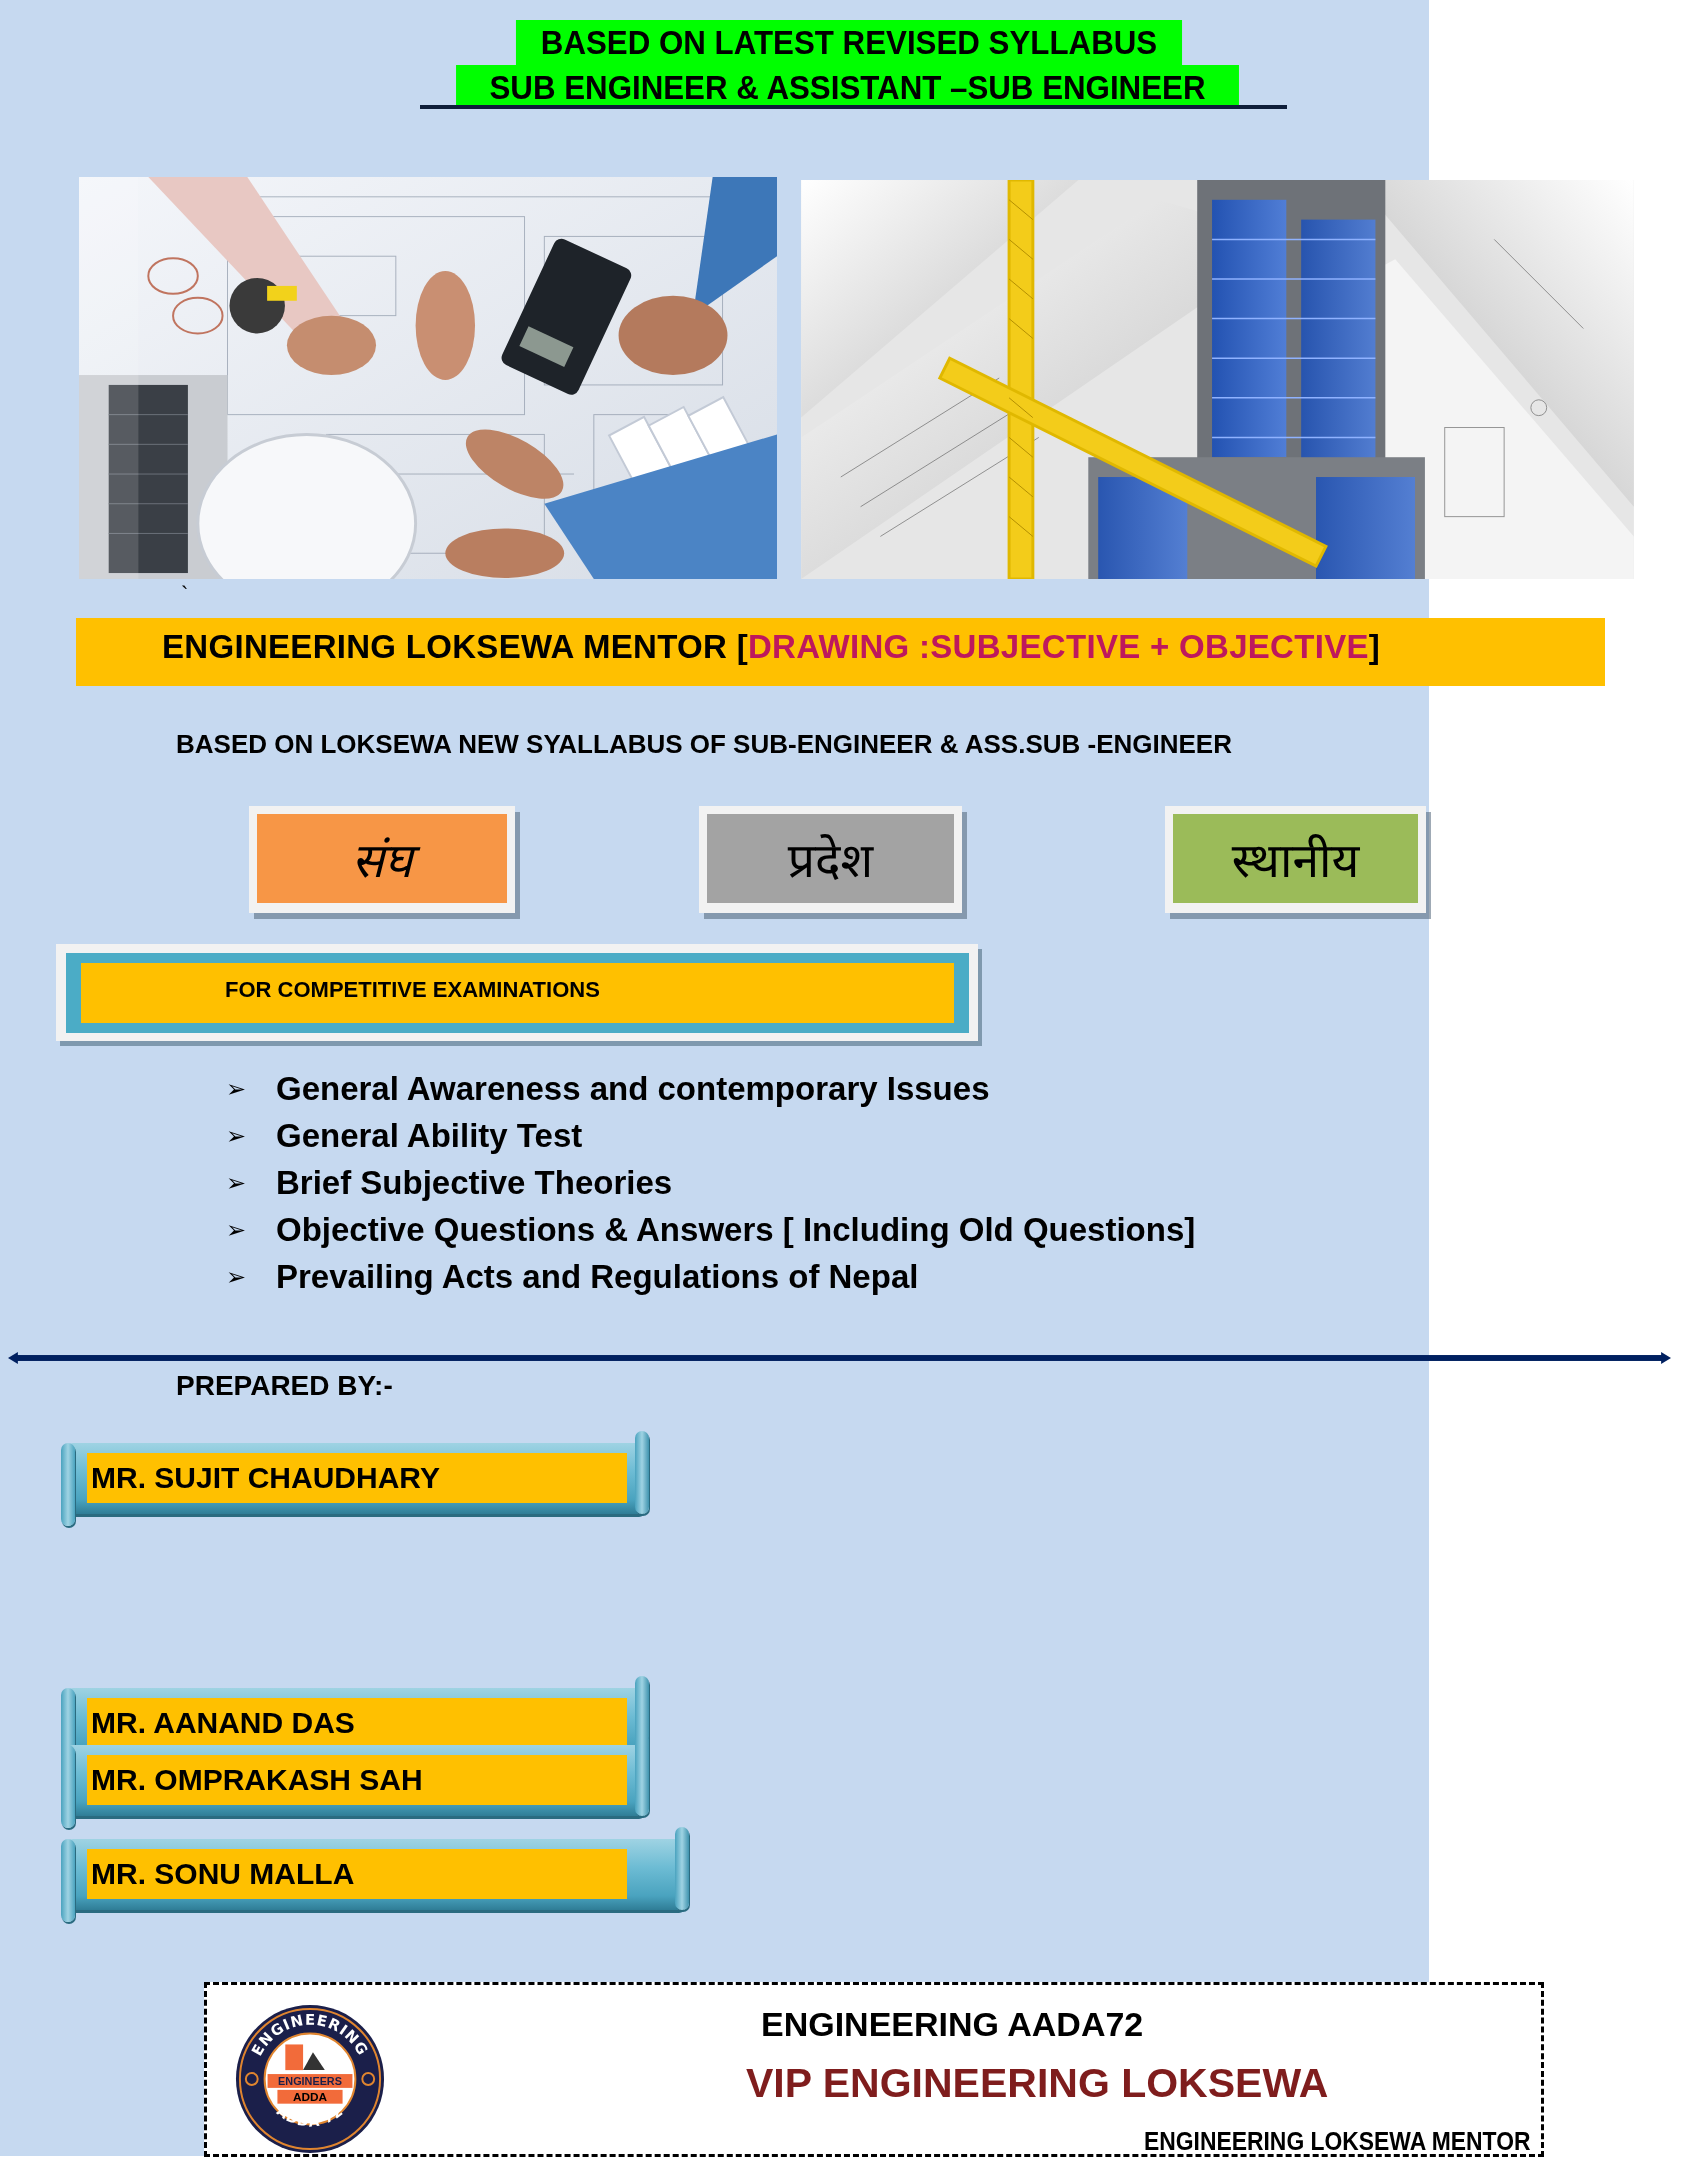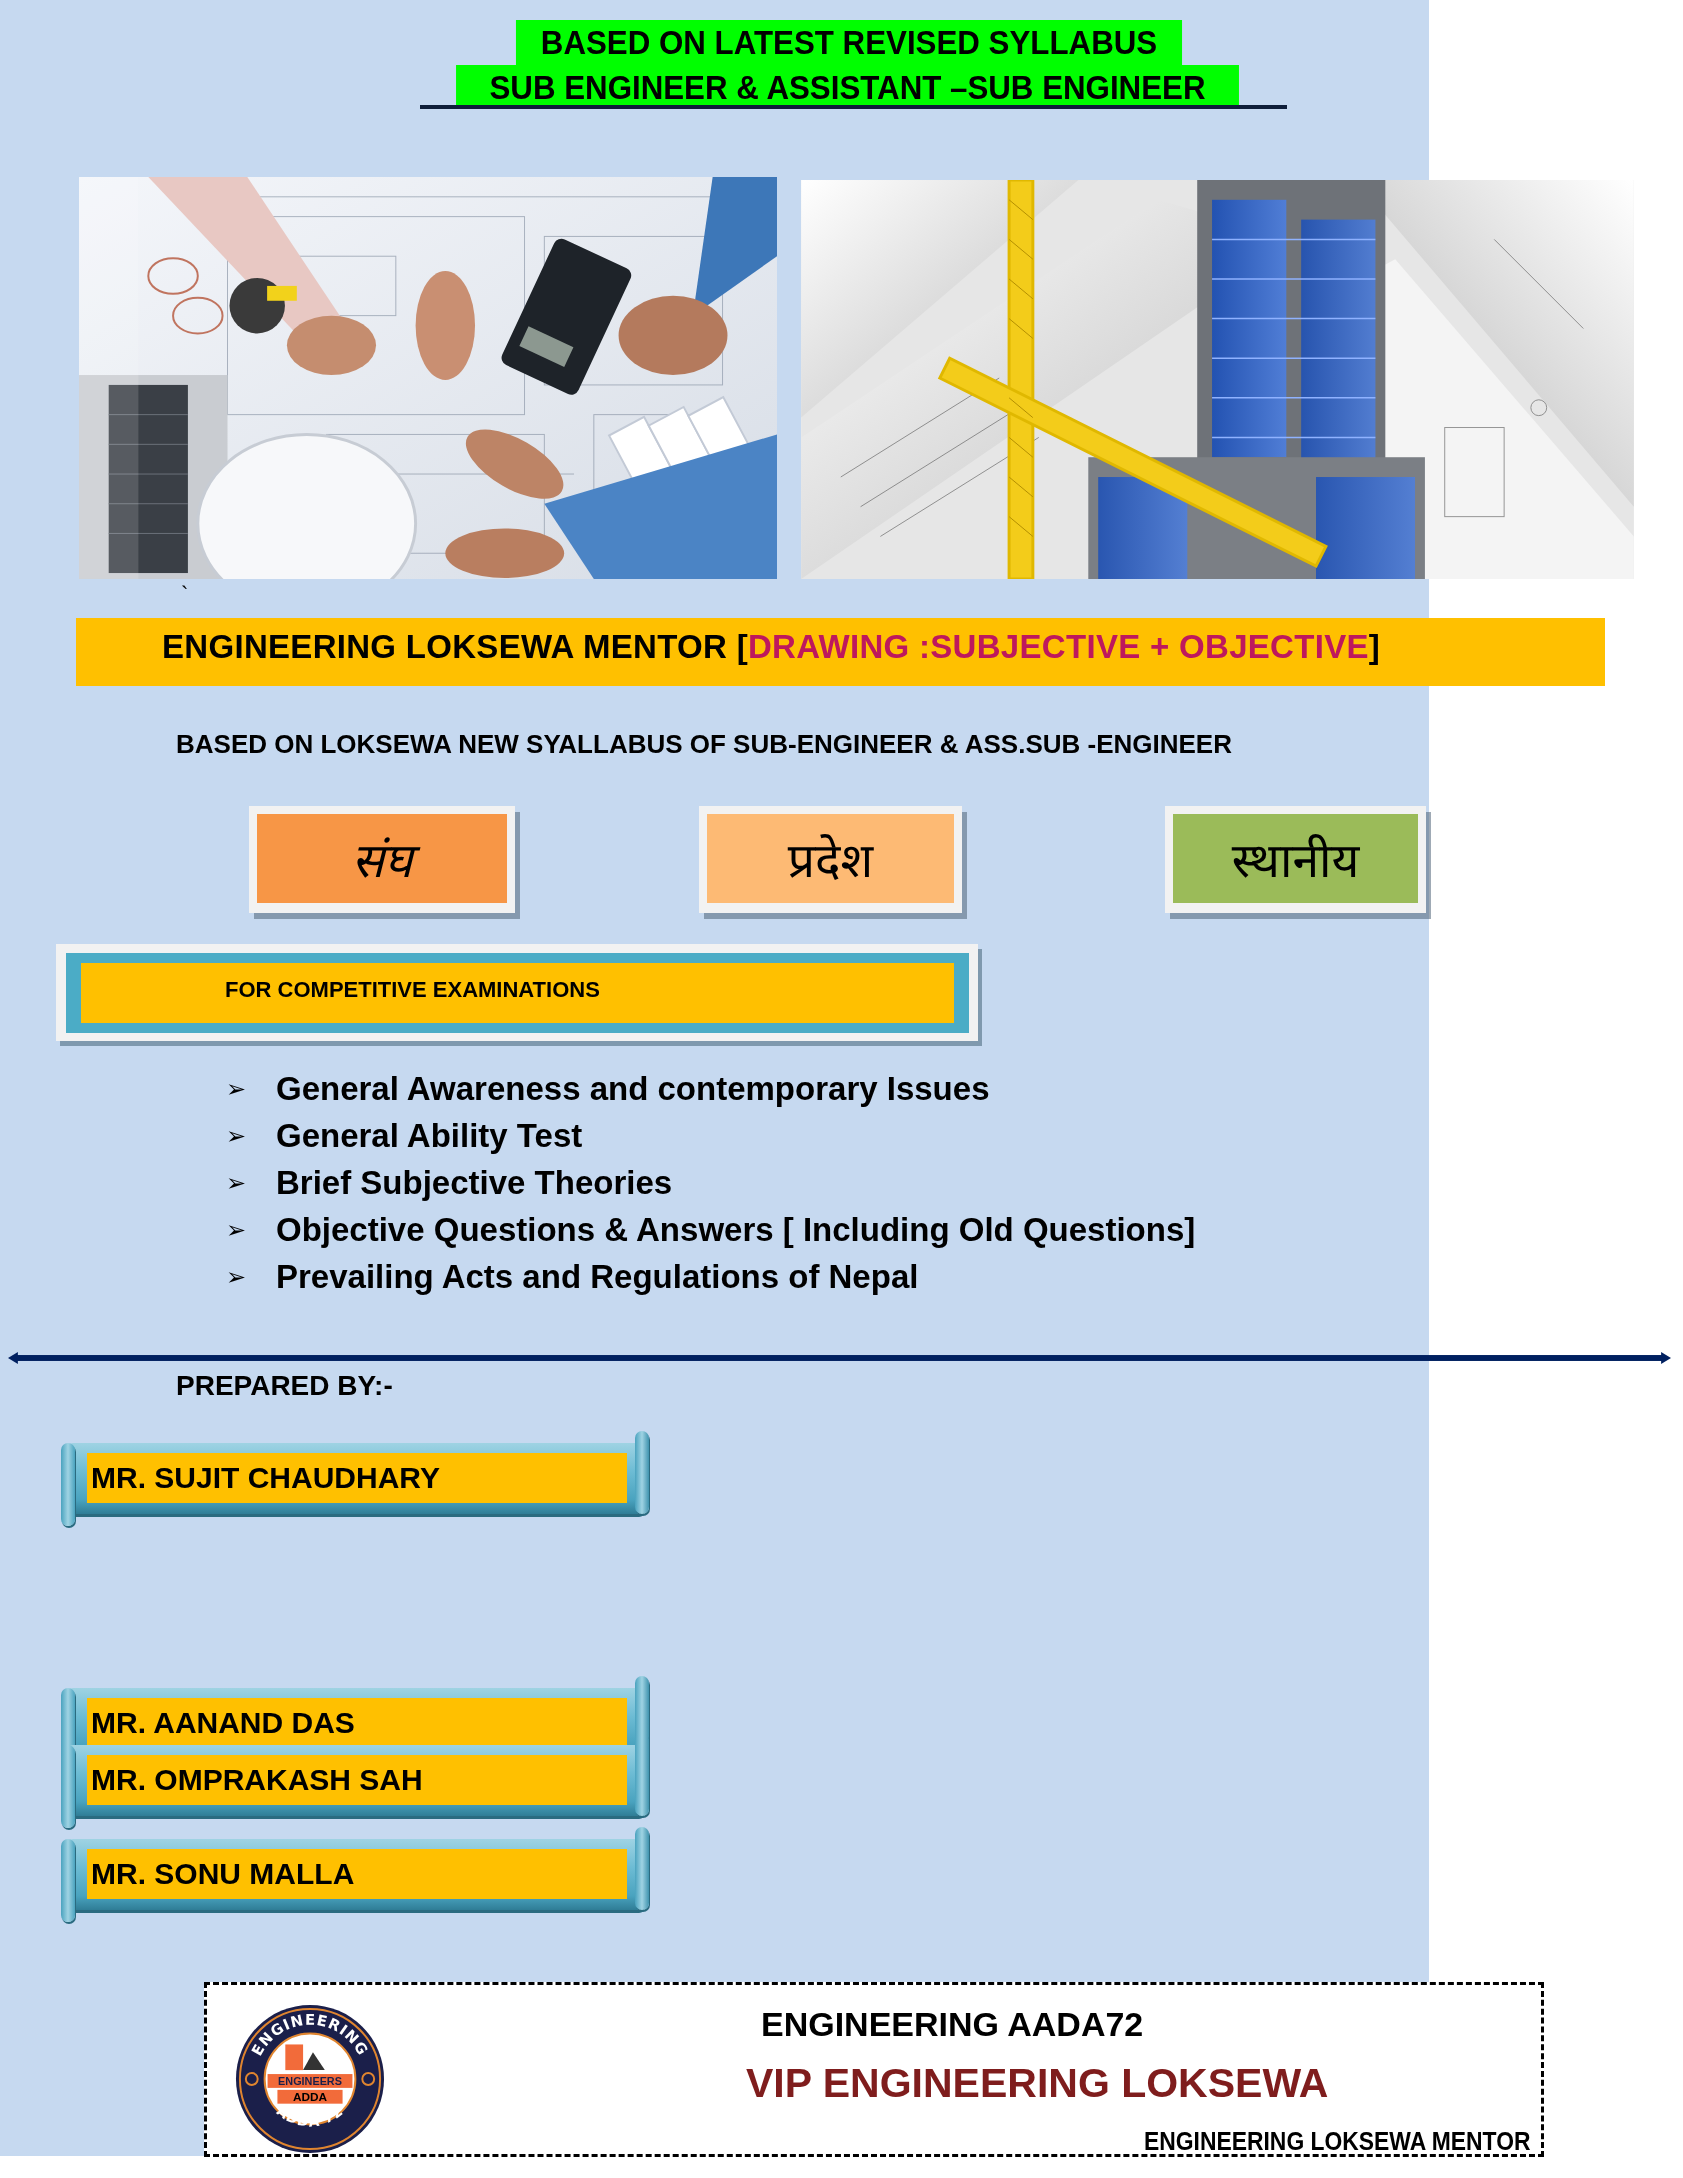--- a/index.html
+++ b/index.html
@@ -193,21 +193,21 @@
       <span>[</span><span class="red">DRAWING :SUBJECTIVE + OBJECTIVE</span><span>]</span>
     </div>
   </div>
 
   <div class="subtitle">BASED ON LOKSEWA NEW SYALLABUS OF SUB-ENGINEER &amp; ASS.SUB -ENGINEER</div>
 
   <div class="lvl" style="left:249px;top:806px;width:266px;height:107px;">
     <div class="inner" style="background:#f79646;font-style:italic;">संघ</div>
   </div>
   <div class="lvl" style="left:699px;top:806px;width:263px;height:107px;">
-    <div class="inner" style="background:#fdba74;">प्रदेश</div>
+    <div class="inner" style="background:#a3a3a3;">प्रदेश</div>
   </div>
   <div class="lvl" style="left:1165px;top:806px;width:261px;height:107px;">
     <div class="inner" style="background:#9bbb59;">स्थानीय</div>
   </div>
 
   <div class="cebox">
     <div class="teal">
       <div class="yel">
         <div class="txt">FOR COMPETITIVE EXAMINATIONS</div>
       </div>
@@ -259,21 +259,21 @@
     <div class="yel"></div>
     <div class="name">MR. AANAND DAS</div>
   </div>
   <div class="scroll" style="top:1745px;border-radius:19px;">
     <div class="body"></div>
       <div class="curl-l"></div>
       <div class="curl-r"></div>
     <div class="yel"></div>
     <div class="name">MR. OMPRAKASH SAH</div>
   </div>
-  <div class="scroll" style="top:1839px;">
+  <div class="scroll" style="top:1839px;padding-left:40px;">
     <div class="body"></div>
       <div class="curl-l"></div>
       <div class="curl-r"></div>
     <div class="yel"></div>
     <div class="name">MR. SONU MALLA</div>
   </div>
 
   <div class="footer">
     <svg class="logo" viewBox="0 0 154 154" width="152" height="152">
       <defs>

